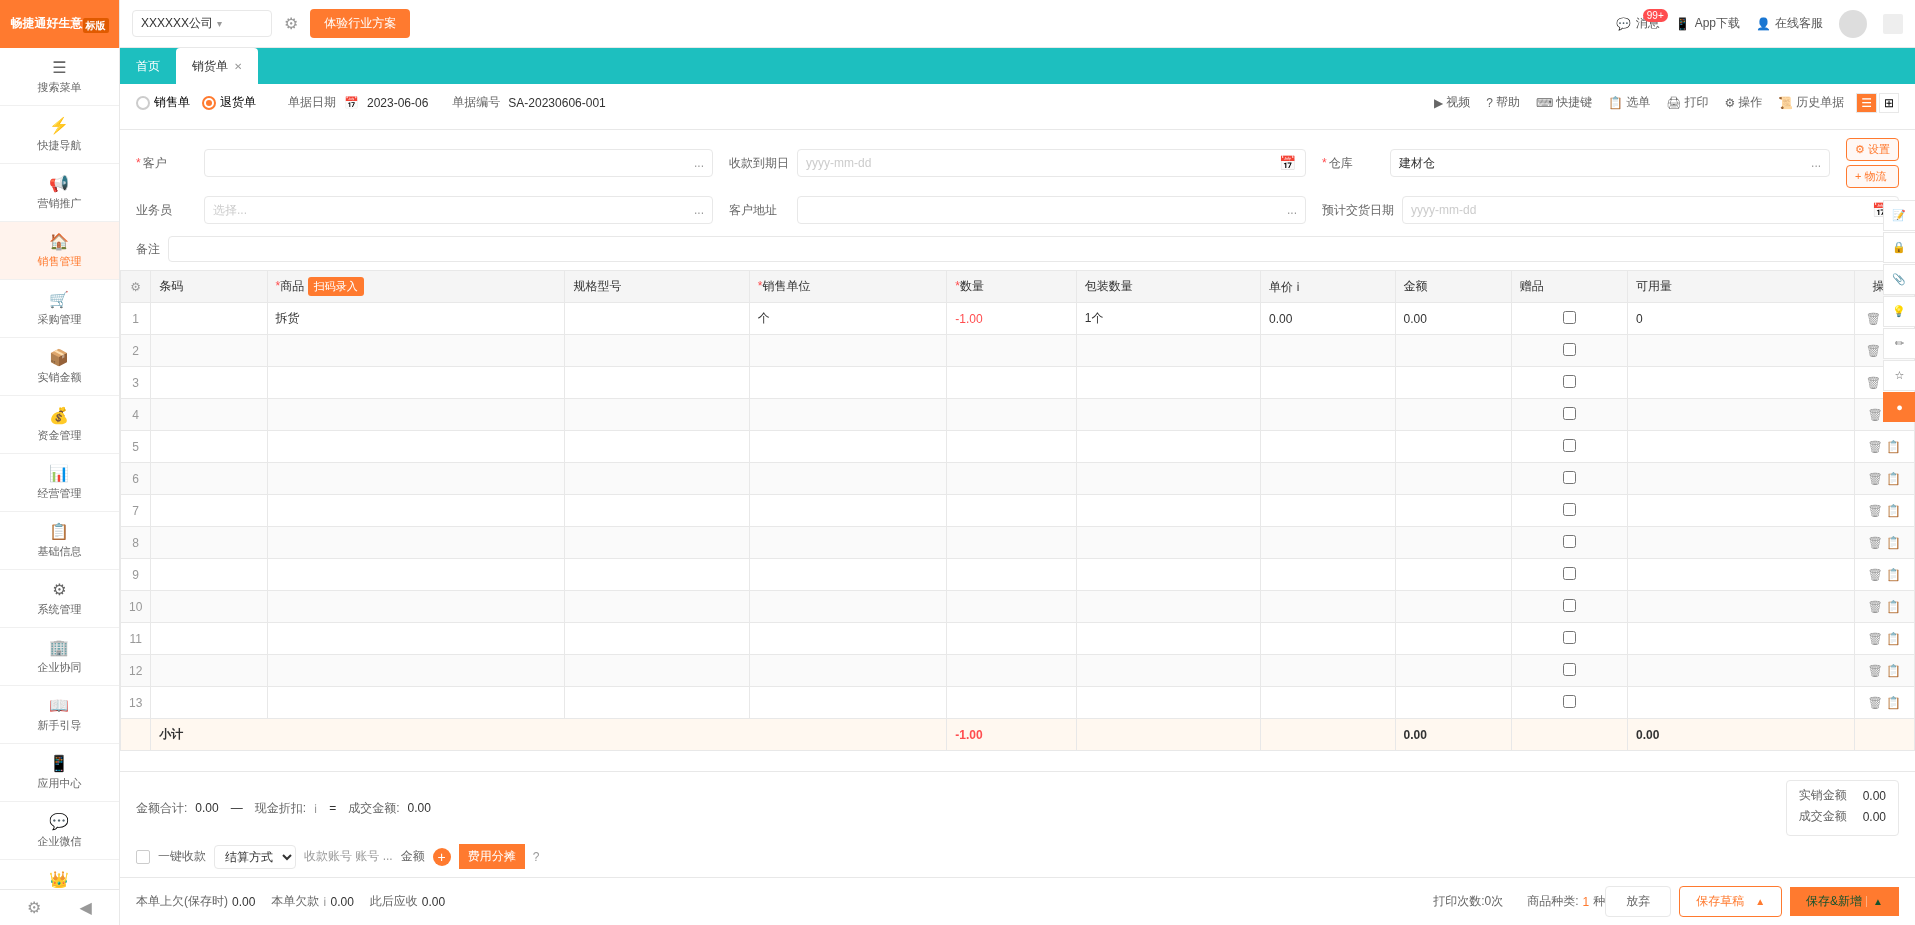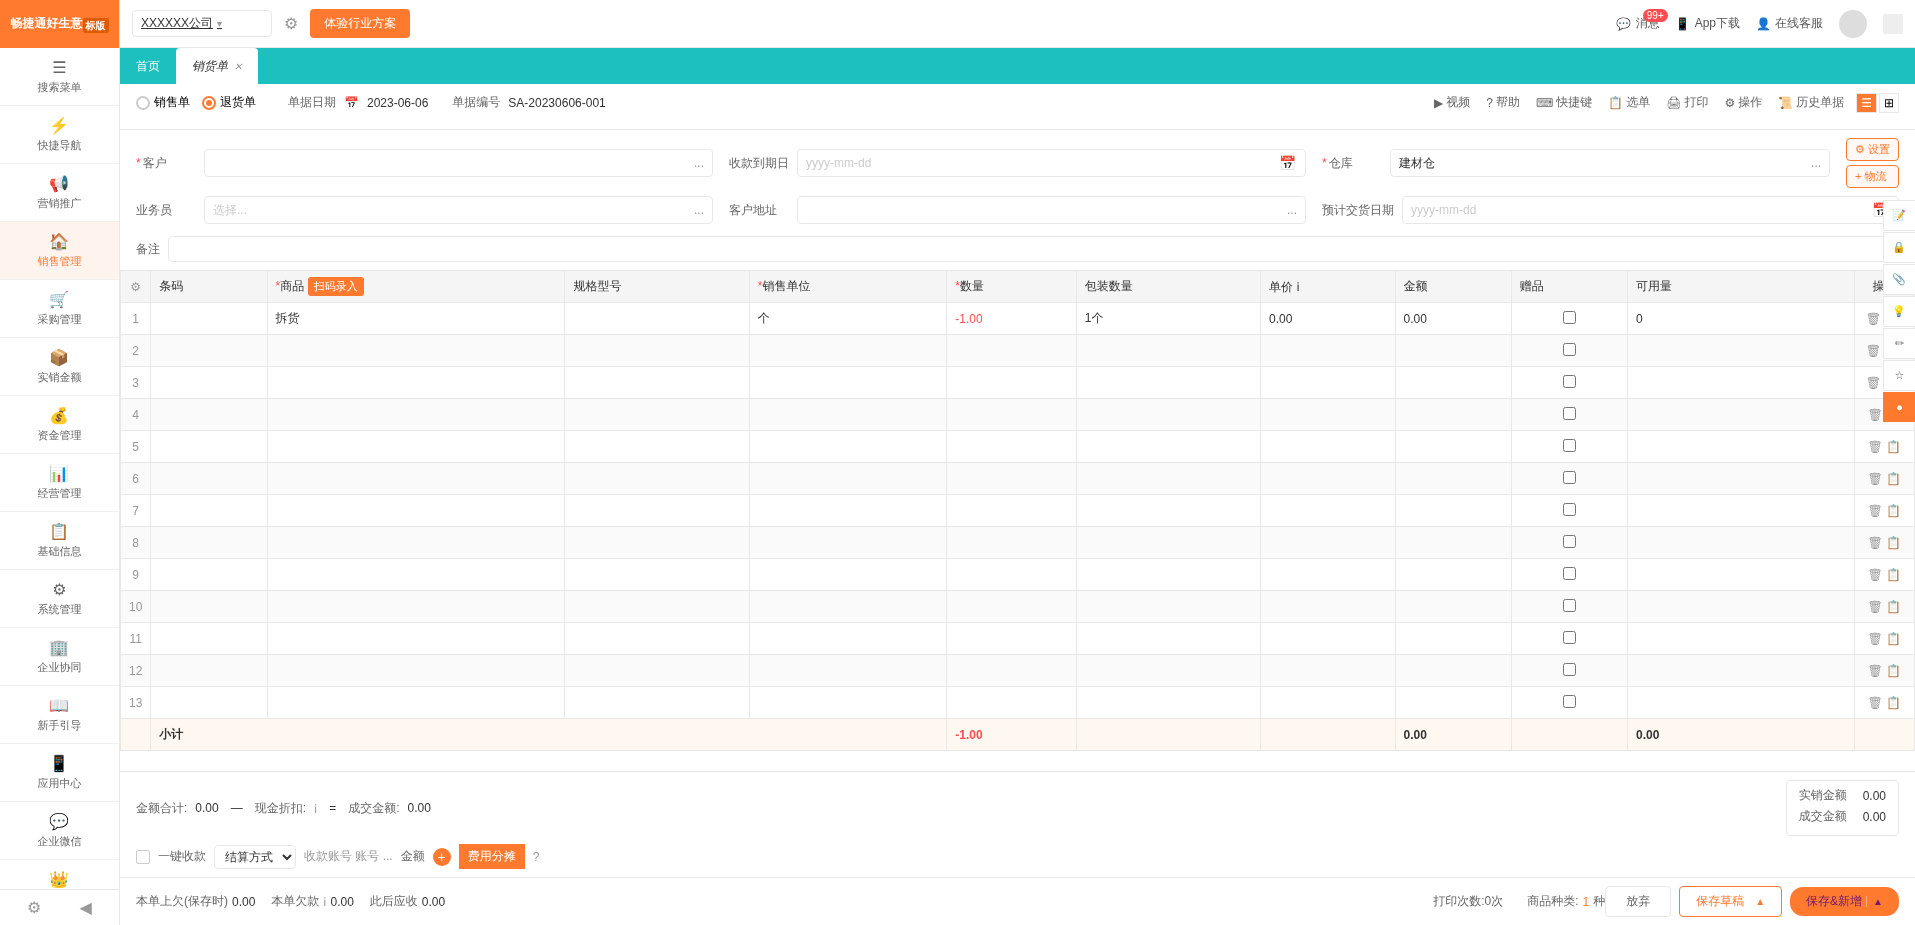--- a/index.html
+++ b/index.html
@@ -32,21 +32,21 @@
     .sidebar-bottom span { color: #999; cursor: pointer; font-size: 16px; }
 
     
     .topbar {
       position: fixed; left: 120px; top: 0; right: 0; height: 48px;
       background: #fff; border-bottom: 1px solid #e8e8e8;
       display: flex; align-items: center; padding: 0 12px; gap: 8px; z-index: 100;
     }
     .topbar-company {
       display: flex; align-items: center; gap: 4px; border: 1px solid #e8e8e8;
-      border-radius: 4px; padding: 4px 8px; min-width: 140px; cursor: pointer; color: #333; text-decoration: underline;
+      border-radius: 4px; padding: 4px 8px; min-width: 140px; cursor: pointer; color: #333;
     }
     .topbar-company .chevron { color: #999; font-size: 10px; }
     .topbar-gear { color: #999; cursor: pointer; font-size: 16px; padding: 4px; }
     .topbar-trial {
       background: #ff7a2f; color: #fff; border: none; border-radius: 4px;
       padding: 6px 14px; cursor: pointer; font-size: 12px;
     }
     .topbar-right { margin-left: auto; display: flex; align-items: center; gap: 16px; }
     .topbar-right-item { display: flex; align-items: center; gap: 4px; color: #555; cursor: pointer; position: relative; }
     .badge {
@@ -57,21 +57,21 @@
 
     
     .tabbar {
       position: fixed; left: 120px; top: 48px; right: 0; height: 36px;
       background: #1dbfbf; display: flex; align-items: stretch; z-index: 99;
     }
     .tab {
       display: flex; align-items: center; padding: 0 16px; cursor: pointer;
       color: rgba(255,255,255,0.8); gap: 6px; font-size: 13px;
     }
-    .tab.active { background: #fff; color: #333; border-radius: 4px 4px 0 0; margin-top: 0; font-style: italic; }
+    .tab.active { background: #fff; color: #333; border-radius: 4px 4px 0 0; margin-top: 0; }
     .tab.home { color: #fff; }
     .tab-close { color: #999; font-size: 10px; cursor: pointer; }
 
     
     .main {
       position: fixed; left: 120px; top: 84px; right: 0; bottom: 0;
       background: #f5f5f5; overflow: hidden;
     }
     .content {
       background: #fff; height: 100%; display: flex; flex-direction: column;
@@ -183,21 +183,21 @@
     .action-btns { display: flex; align-items: center; gap: 8px; }
     .btn-abandon {
       border: 1px solid #e8e8e8; background: #fff; color: #666; border-radius: 4px;
       padding: 6px 20px; cursor: pointer;
     }
     .btn-draft {
       border: 1px solid #ff7a2f; background: #fff; color: #ff7a2f; border-radius: 4px;
       padding: 6px 16px; cursor: pointer; display: flex; align-items: center; gap: 4px;
     }
     .btn-save {
-      background: #ff7a2f; color: #701a75; border: none; border-radius: 13px;
+      background: #ff7a2f; color: #14532d; border: none; border-radius: 0;
       padding: 6px 16px; cursor: pointer; display: flex; align-items: center; gap: 4px;
     }
     .btn-chevron {
       border-left: 1px solid rgba(255,255,255,0.4); padding-left: 6px; font-size: 10px;
     }
     .summary-row { display: flex; justify-content: space-between; align-items: center; gap: 16px; margin-bottom: 4px; }
     .summary-label { color: #666; }
     .summary-value { color: #333; font-weight: 500; }
 
     

